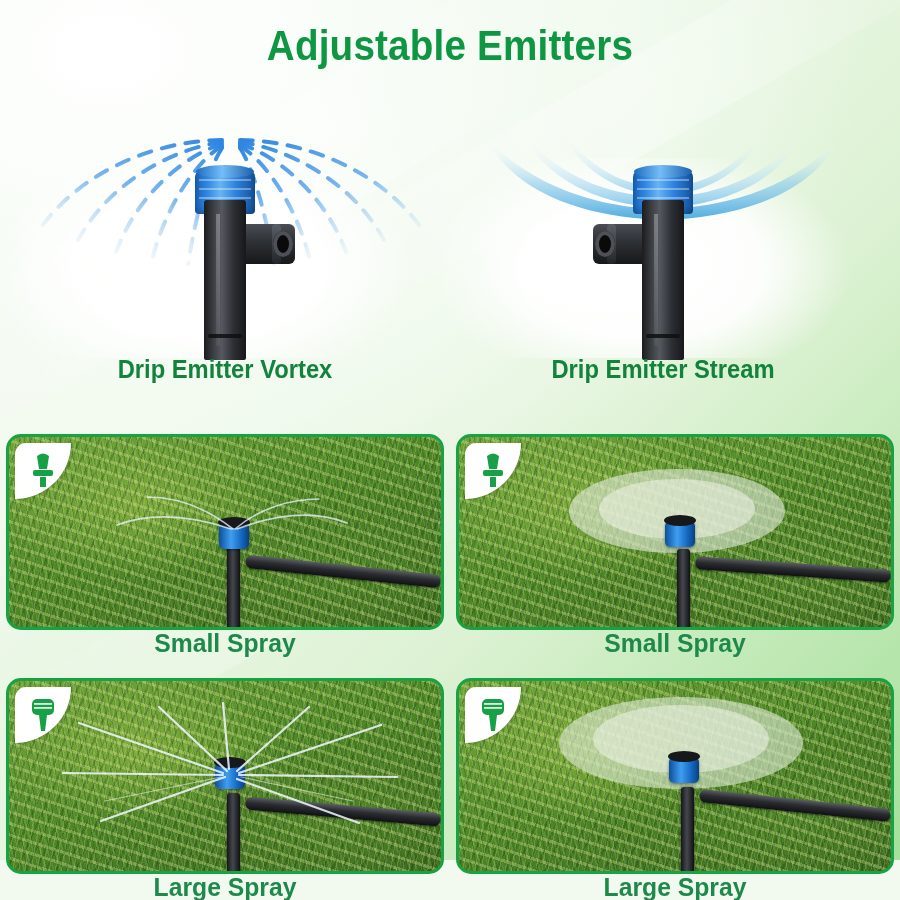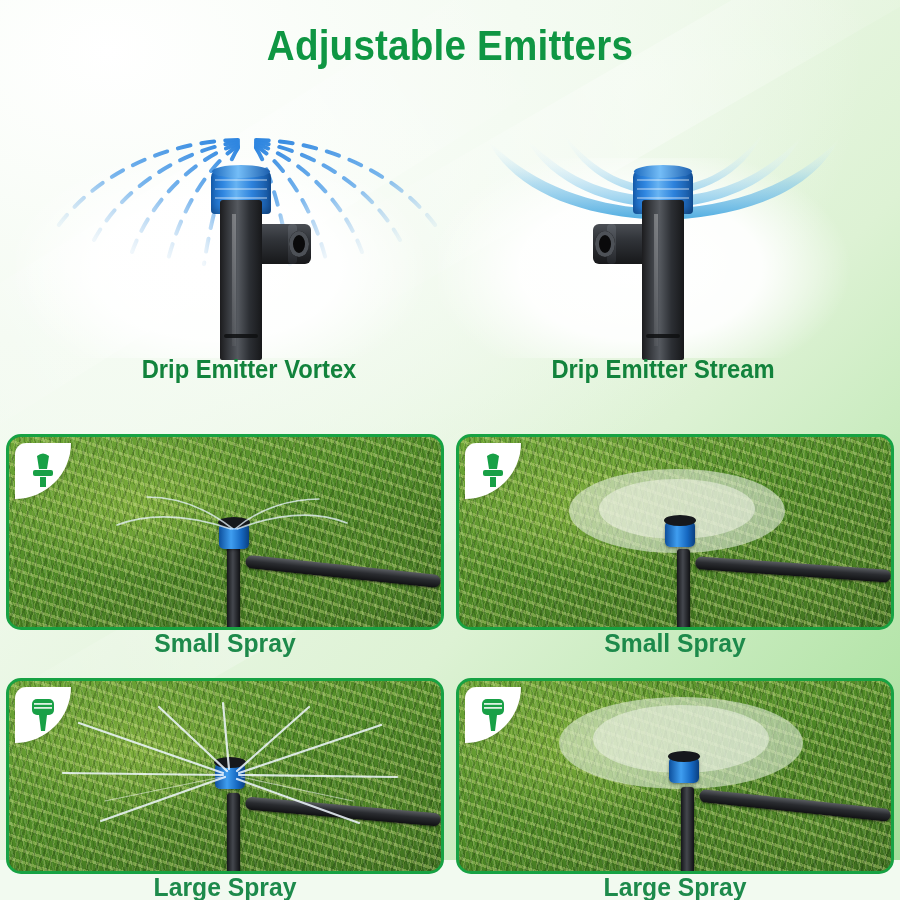--- a/index.html
+++ b/index.html
@@ -24,21 +24,21 @@
   .title{
     position:absolute;left:0;right:0;top:22px;text-align:center;
     color:#0f9643;font-size:42px;font-weight:bold;letter-spacing:.2px;
     font-family:"Liberation Sans Narrow","Liberation Sans",sans-serif;
     transform:scaleX(.92);
   }
 
   
   .hero{position:absolute;left:0;top:100px;width:900px;height:260px;}
   .hero-cell{position:absolute;top:0;width:450px;height:260px;}
-  .hero-left{left:16px;padding-left:8px;}
+  .hero-left{left:0;}
   .hero-right{left:438px;}
 
   .whitefade{
     position:absolute;left:0;top:58px;width:450px;height:200px;
     background:radial-gradient(60% 80% at 45% 55%,#ffffff 0%,rgba(255,255,255,.92) 45%,rgba(255,255,255,0) 78%);
   }
 
   
   .emitter{position:absolute;bottom:0;width:160px;height:190px;}
   .stake{

